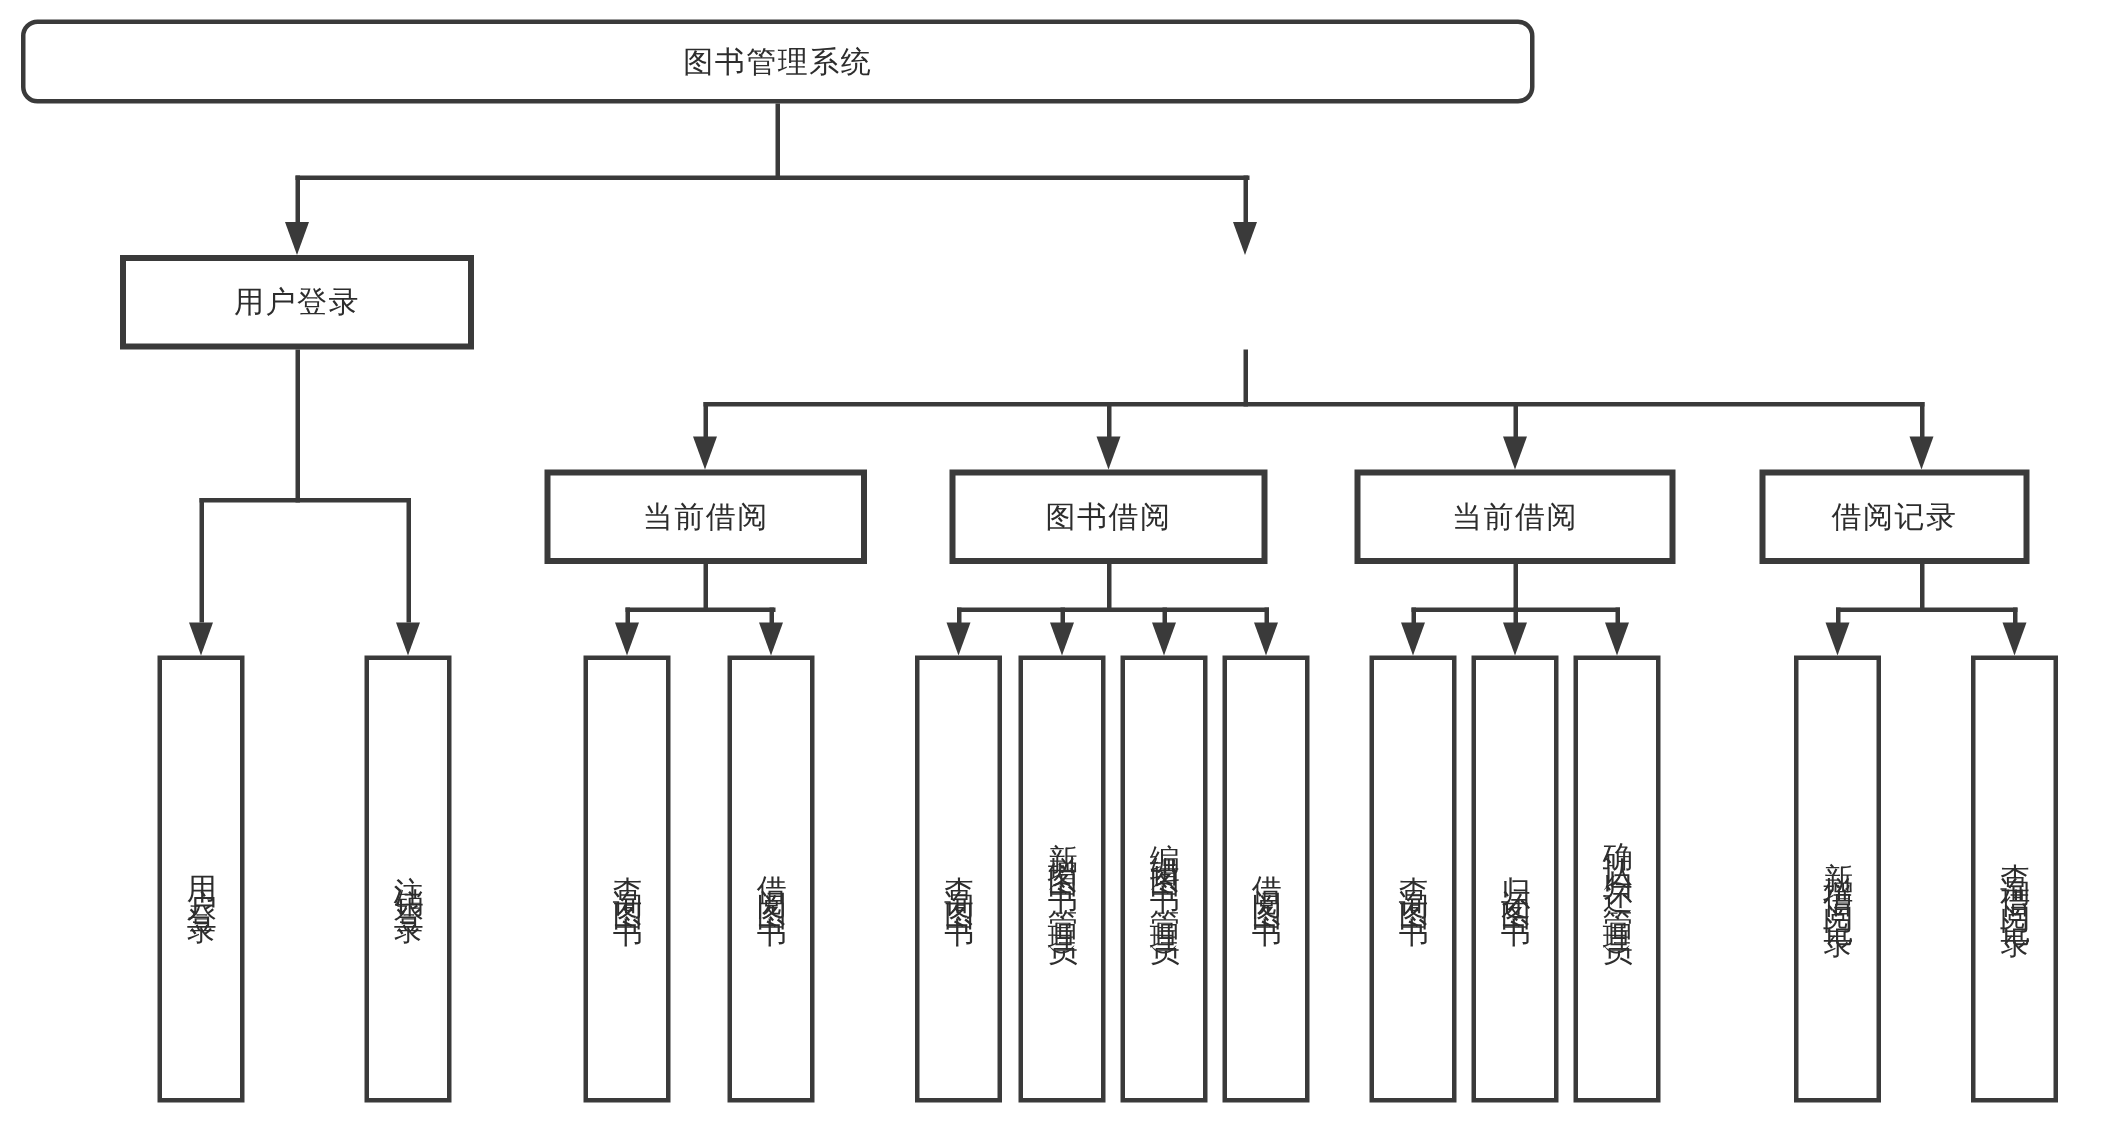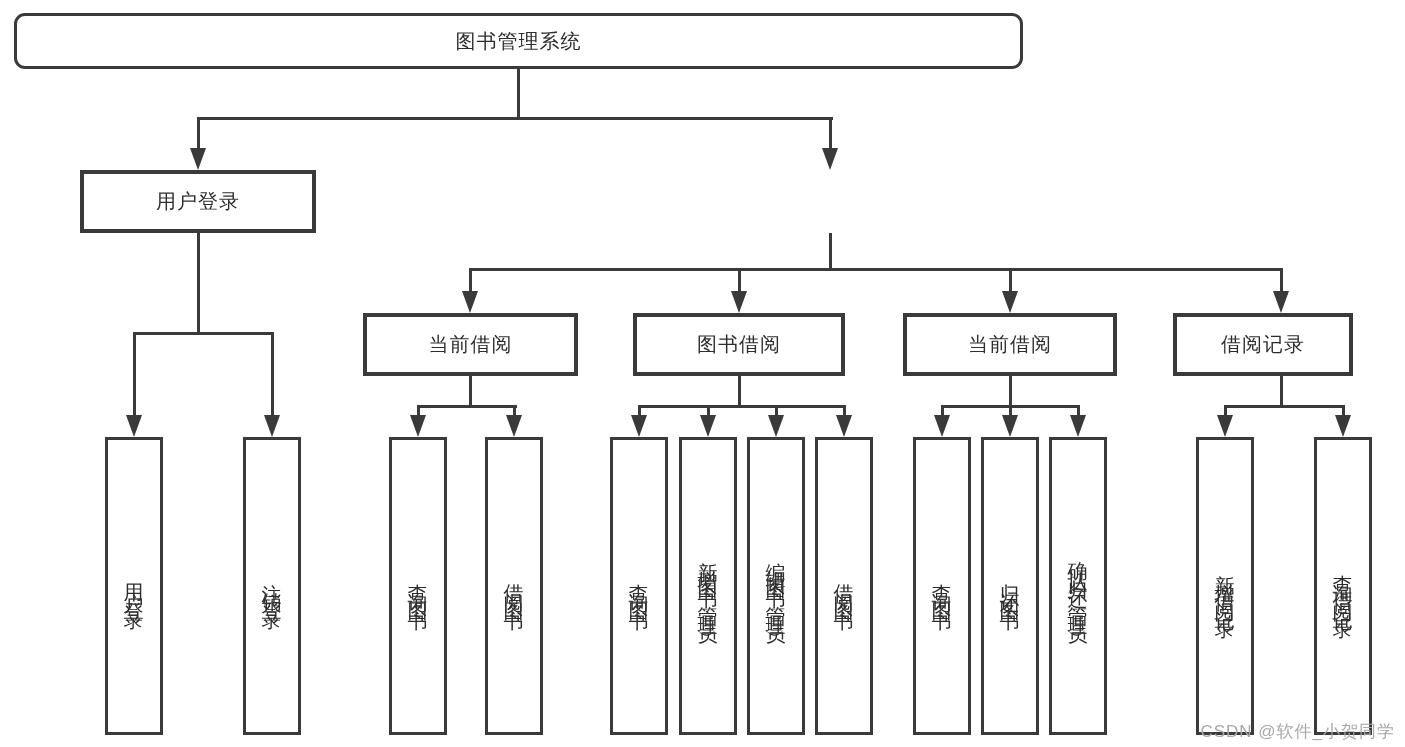--- a/index.html
+++ b/index.html
@@ -163,15 +163,14 @@
   <div class="arrow" style="left:1002px;top:415px;"></div>
   <div class="arrow" style="left:1070px;top:415px;"></div>
 
   <div class="vline" style="left:1280px;top:376px;height:32px;"></div>
   <div class="hline" style="left:1224px;top:405px;width:121px;"></div>
   <div class="vline" style="left:1224px;top:405px;height:14px;"></div>
   <div class="vline" style="left:1342px;top:405px;height:14px;"></div>
   <div class="arrow" style="left:1217px;top:415px;"></div>
   <div class="arrow" style="left:1335px;top:415px;"></div>
 
-  <div class="watermark">CSDN @软件_小贺同学</div>
 
 </div>
 
 </body></html>

